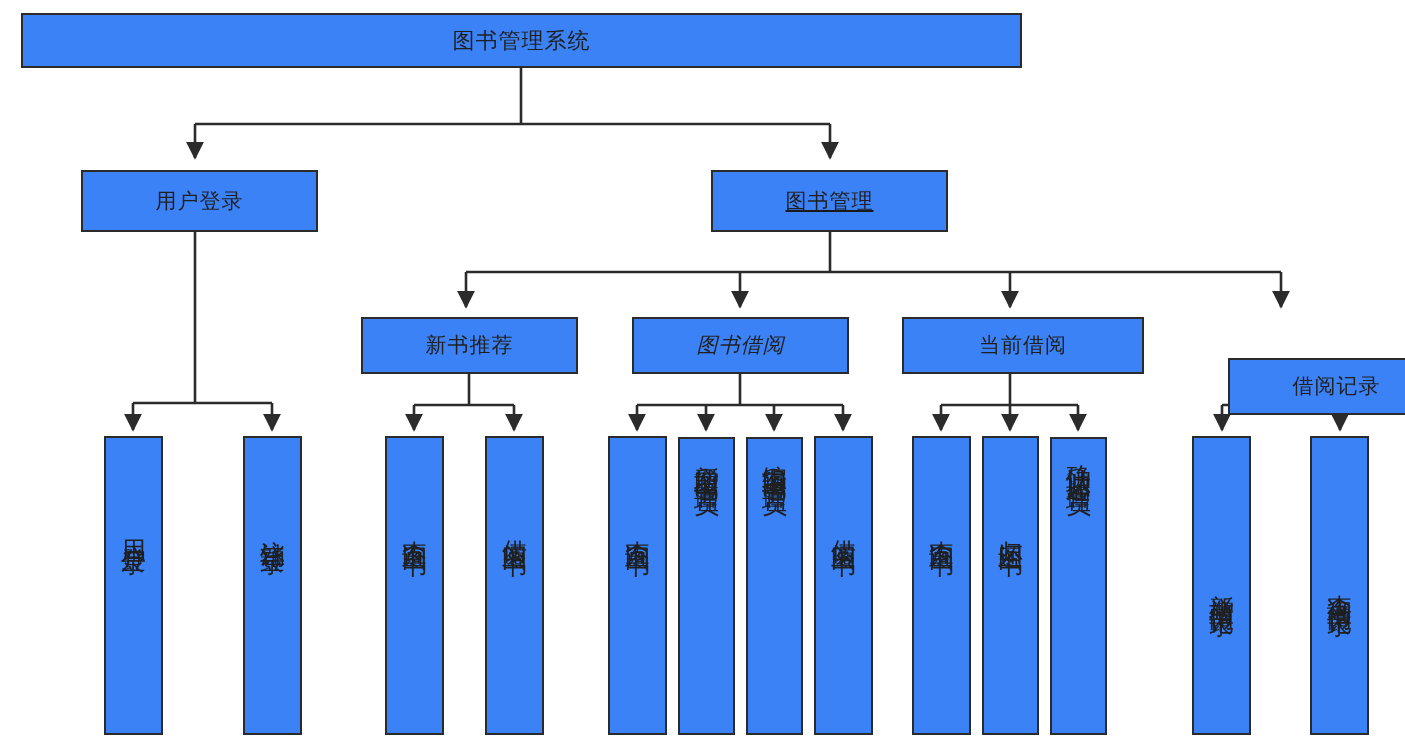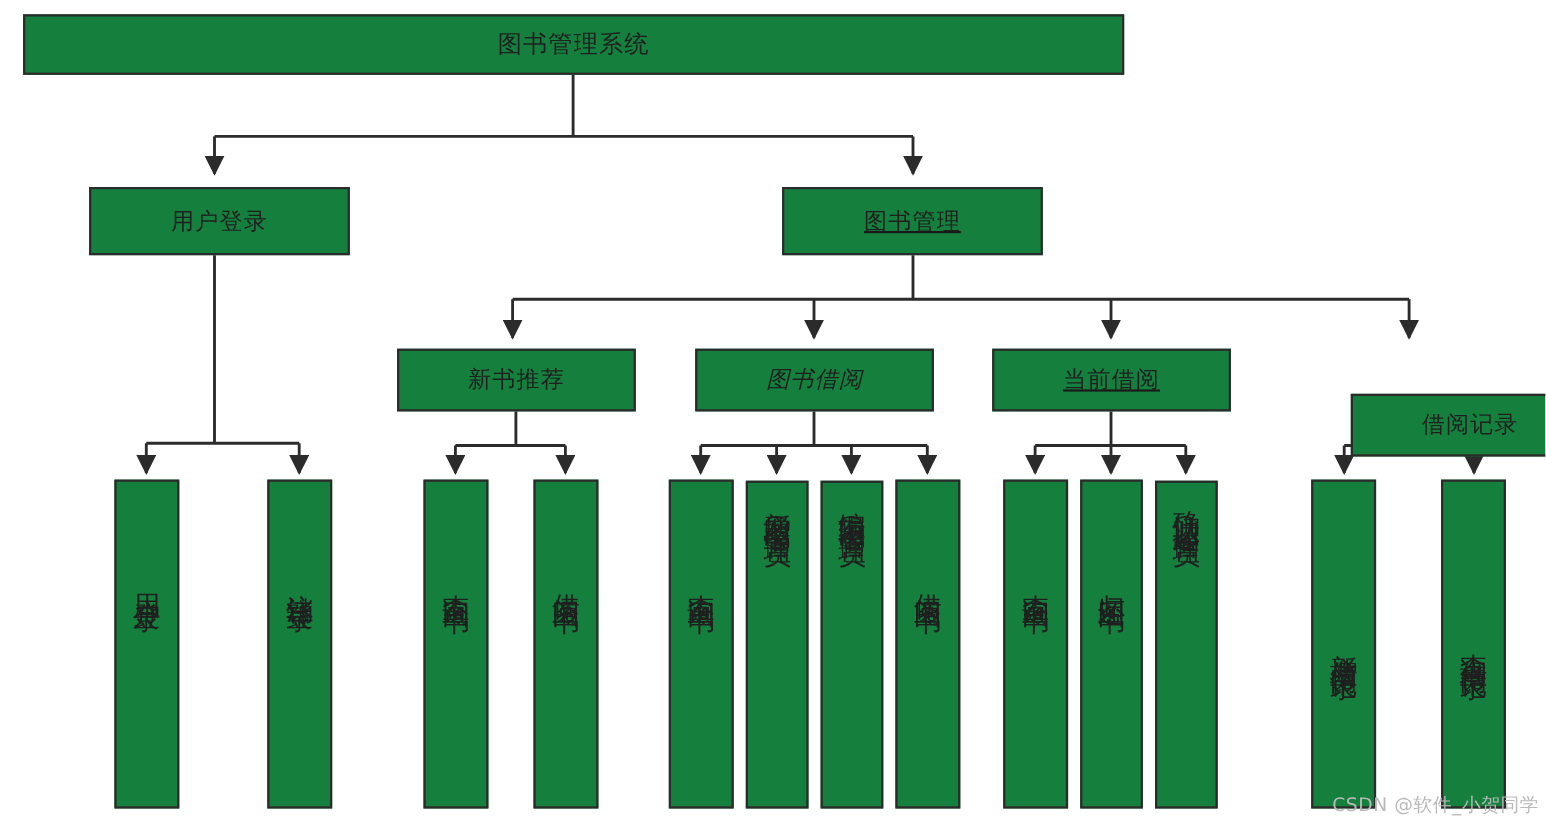--- a/index.html
+++ b/index.html
@@ -18,21 +18,21 @@
   svg#edges{
     position:absolute;
     left:0; top:0;
     width:1405px;
     height:747px;
     pointer-events:none;
   }
   .node{
     position:absolute;
     box-sizing:border-box;
-    background:#15803d;
+    background:#3b82f6;
     border:2px solid #2b2b2b;
     display:flex;
     align-items:center;
     justify-content:center;
     z-index:2;
   }
   .node .lbl{
     display:block;
     text-align:center;
     line-height:1.18;
@@ -141,21 +141,21 @@
   </div>
 
   <div class="node h" style="left:361px; top:317px; width:217px; height:57px;">
     <span class="lbl">新书推荐</span>
   </div>
 
   <div class="node h" style="left:632px; top:317px; width:217px; height:57px;font-style:italic;">
     <span class="lbl">图书借阅</span>
   </div>
 
-  <div class="node h" style="left:902px; top:317px; width:217px; height:57px;text-decoration:underline;">
+  <div class="node h" style="left:902px; top:317px; width:242px; height:57px;">
     <span class="lbl">当前借阅</span>
   </div>
 
   <div class="node h" style="left:1228px; top:317px; width:217px; height:57px;margin-top:41px;">
     <span class="lbl">借阅记录</span>
   </div>
 
   <div class="node v midtext" style="left:104px; top:436px; width:59px; height:299px;">
     <span class="lbl">用户登录</span>
   </div>
@@ -201,15 +201,14 @@
   </div>
 
   <div class="node v toptext" style="left:1192px; top:436px; width:59px; height:299px; align-items:center;">
     <span class="lbl" style="margin-top:0;">新增借阅记录</span>
   </div>
 
   <div class="node v toptext" style="left:1310px; top:436px; width:59px; height:299px; align-items:center;">
     <span class="lbl" style="margin-top:0;">查询借阅记录</span>
   </div>
 
-  <div class="watermark">CSDN @软件_小贺同学</div>
 
 </div>
 
 </body></html>

